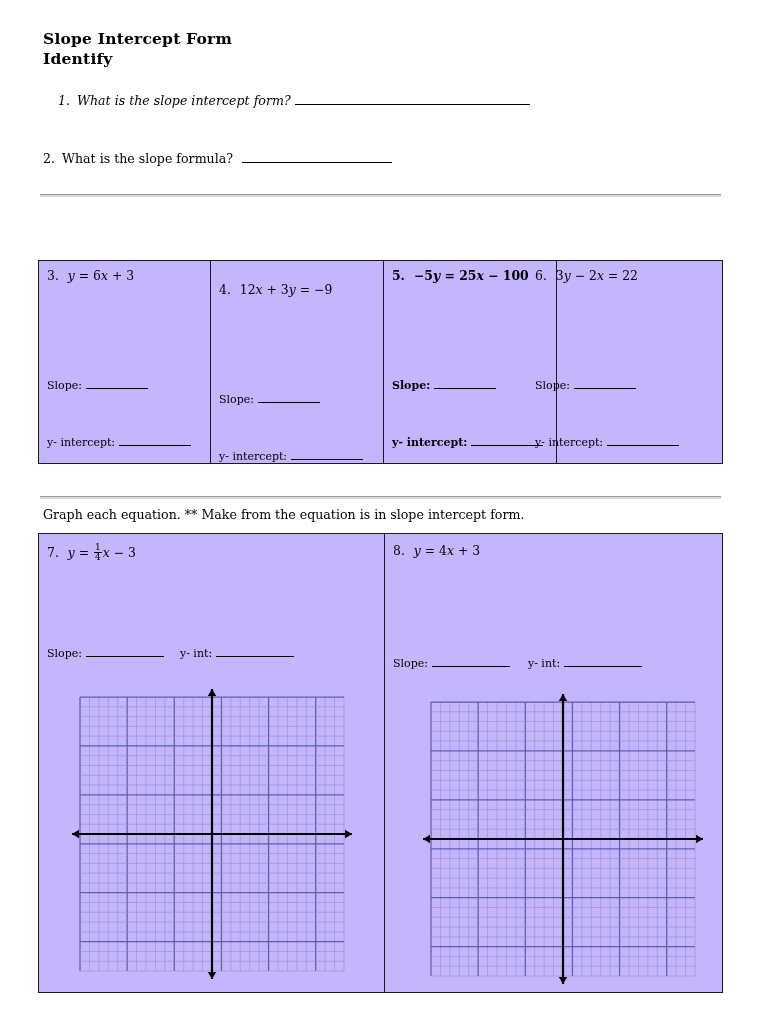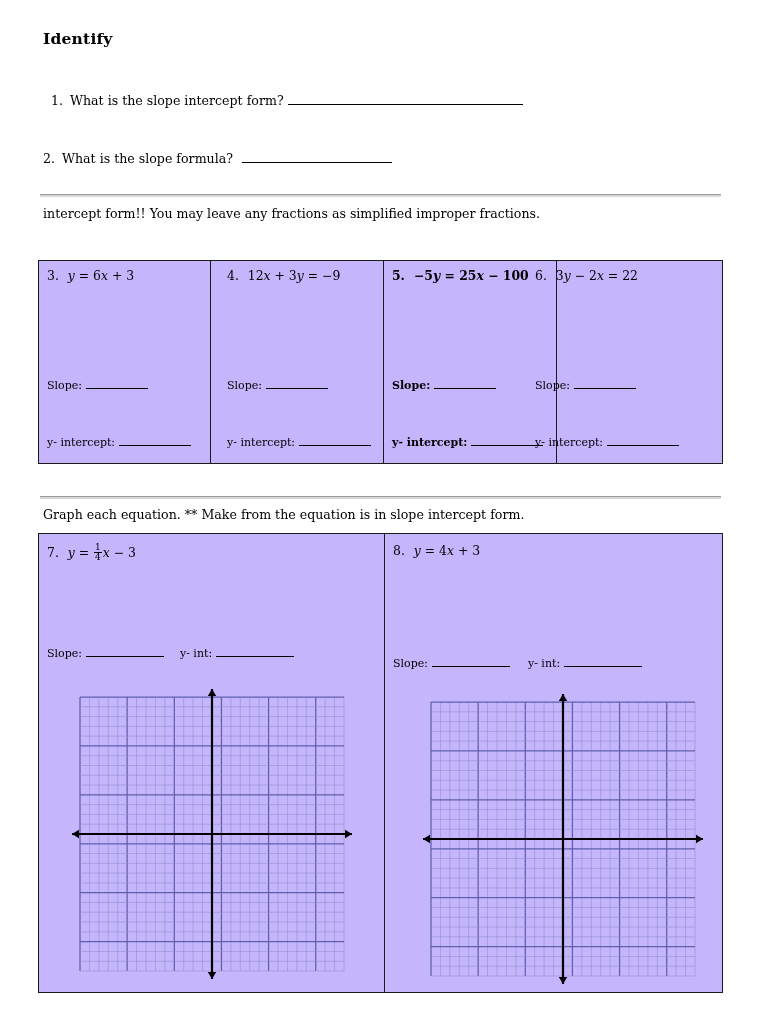--- a/index.html
+++ b/index.html
@@ -133,55 +133,55 @@
   .graph {
     position: absolute;
   }
 </style>
 </head>
 <body>
 
 <div class="page">
 
   <div class="title-block">
+    <div class="title-line">Slope Intercept Form</div>
     <div class="title-line">Identify</div>
   </div>
 
-  <div class="q-line" style="left:51px; top:92px;">
+  <div class="q-line" style="left:58px; top:92px;font-style:italic;">
     <span class="q-num">1.</span><span>What is the slope intercept form?</span><span class="blank blank-q1"></span>
   </div>
 
   <div class="q-line" style="left:43px; top:150px;">
     <span class="q-num">2.</span><span>What is the slope formula?</span><span class="blank blank-q2" style="margin-left:9px;"></span>
   </div>
 
   <div class="hrule" style="left:40px; top:194px; width:681px;"></div>
 
   <div class="instr" style="left:43px; top:204px; width:670px;">
-    <div>intercept form!!  You may leave any fractions as simplified improper fractions.</div>
   </div>
 
   <div class="tbl" style="left:38px; top:260px; width:685px; height:204px;">
     <div class="vdiv" style="left:171px;"></div>
     <div class="vdiv" style="left:344px;"></div>
     <div class="vdiv" style="left:517px;"></div>
 
     <div class="cell" style="left:0px; width:171px;">
       <div class="prob-label">
         <span class="num">3.</span><span class="eq"><i>y</i> = 6<i>x</i> + 3</span>
       </div>
       <div class="answer-line" style="left:8px; top:115px;">
         <span>Slope:</span><span class="blank blank-sm"></span>
       </div>
       <div class="answer-line" style="left:8px; top:172px;">
         <span>y- intercept:</span><span class="blank blank-md"></span>
       </div>
     </div>
 
-    <div class="cell" style="left:180px; width:172px;">
+    <div class="cell" style="left:172px; width:172px;margin-top:14px;">
       <div class="prob-label">
         <span class="num">4.</span><span class="eq">12<i>x</i> + 3<i>y</i> = −9</span>
       </div>
       <div class="answer-line" style="left:8px; top:115px;">
         <span>Slope:</span><span class="blank blank-sm"></span>
       </div>
       <div class="answer-line" style="left:8px; top:172px;">
         <span>y- intercept:</span><span class="blank blank-md"></span>
       </div>
     </div>

